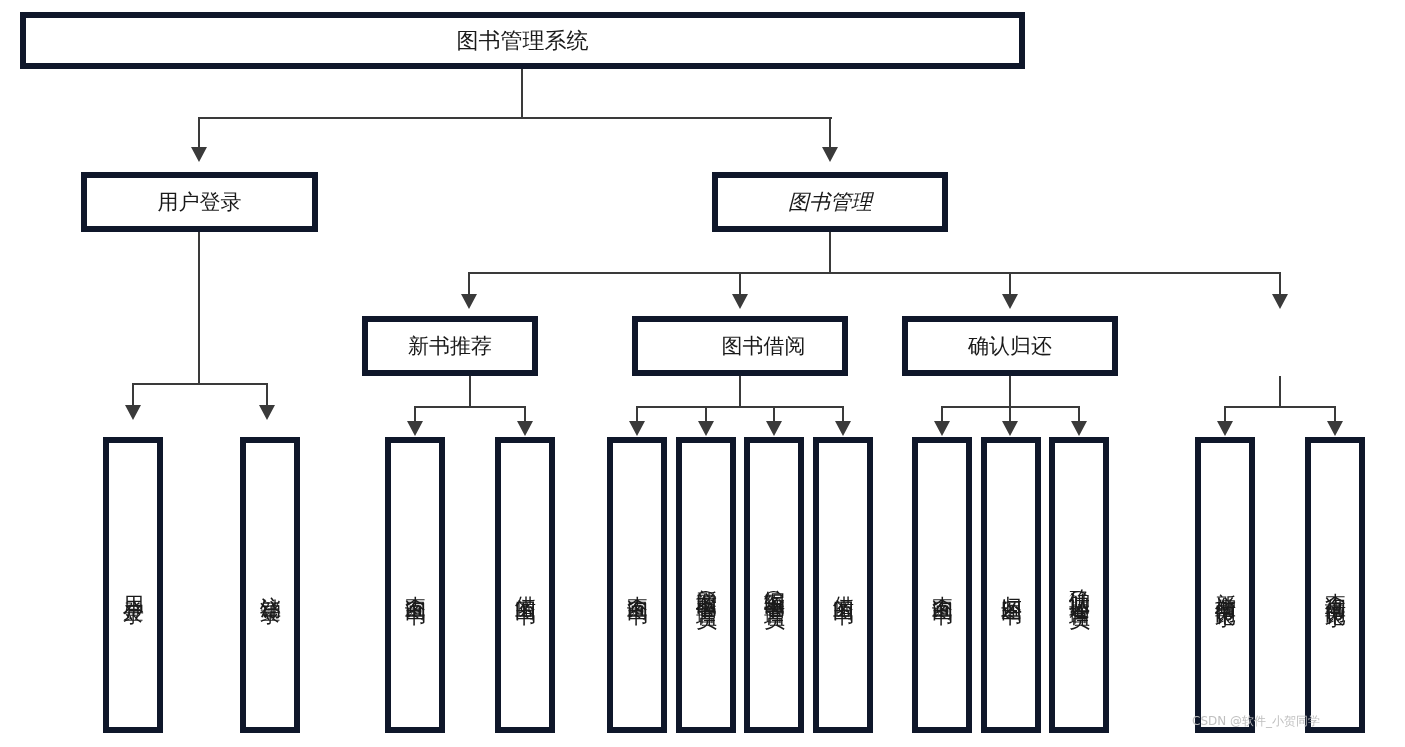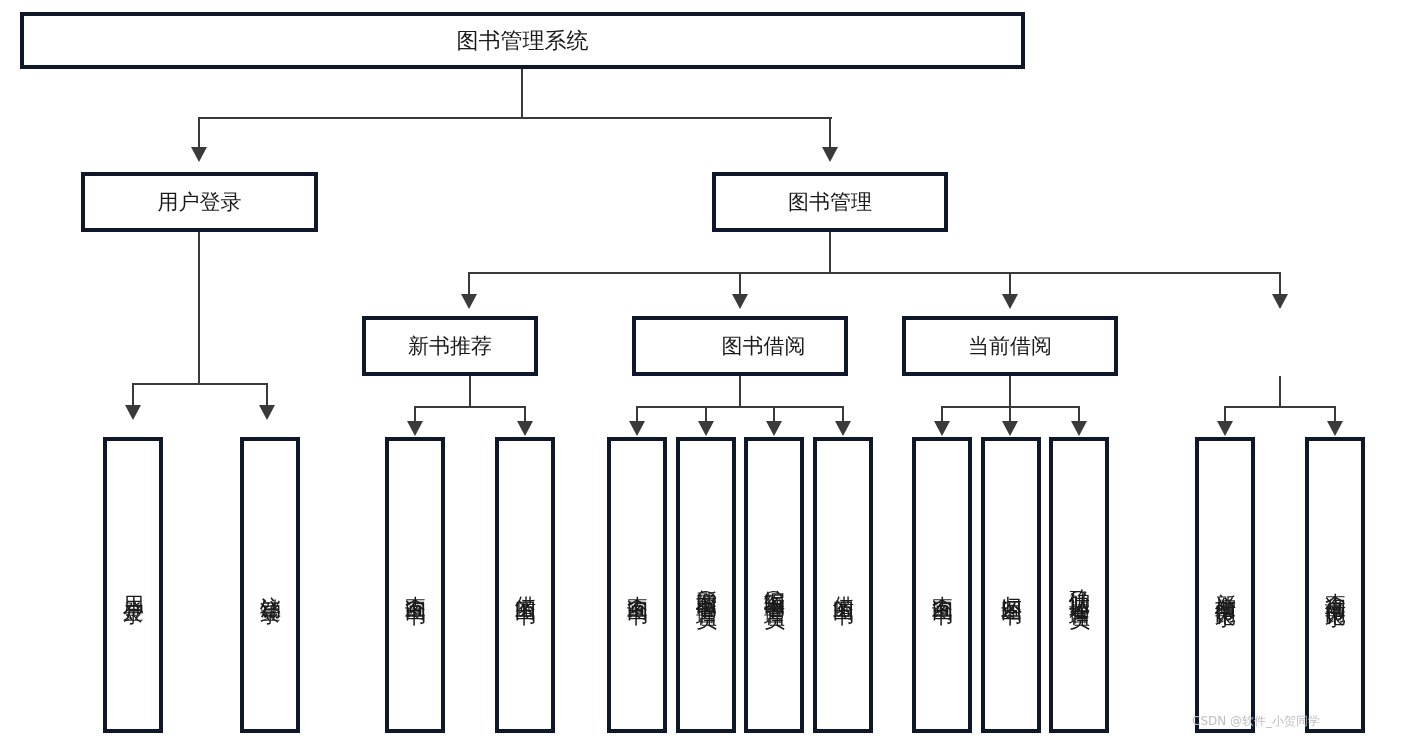--- a/index.html
+++ b/index.html
@@ -13,21 +13,21 @@
     width: 1405px;
     height: 747px;
     background: #ffffff;
     font-family: "DejaVu Sans", "Liberation Sans", sans-serif;
     overflow: hidden;
   }
   
   .node {
     position: absolute;
     box-sizing: border-box;
-    border: 4px solid #0f172a;
+    border: 6px solid #0f172a;
     background: #ffffff;
     color: #1a1a1a;
     display: flex;
     align-items: center;
     justify-content: center;
     text-align: center;
     line-height: 1.18;
   }
   .node.root {
     font-size: 22px;
@@ -91,21 +91,21 @@
 
   <div class="ln vln" style="left:198px; top:117px; height:30px;"></div>
   <div class="arrow" style="left:191px; top:147px;"></div>
   <div class="ln vln" style="left:829px; top:117px; height:30px;"></div>
   <div class="arrow" style="left:822px; top:147px;"></div>
 
   <div class="node lvl2" style="left:81px; top:172px; width:237px; height:60px;">
     <span>用户登录</span>
   </div>
 
-  <div class="node lvl2" style="left:712px; top:172px; width:236px; height:60px;">
+  <div class="node lvl2" style="left:712px; top:172px; width:236px; height:60px;font-style:italic;">
     <span>图书管理</span>
   </div>
 
   <div class="ln vln" style="left:198px; top:232px; height:152px;"></div>
   <div class="ln hln" style="left:132px; top:383px; width:135px;"></div>
   <div class="ln vln" style="left:132px; top:383px; height:22px;"></div>
   <div class="arrow" style="left:125px; top:405px;"></div>
   <div class="ln vln" style="left:266px; top:383px; height:22px;"></div>
   <div class="arrow" style="left:259px; top:405px;"></div>
 
@@ -124,21 +124,21 @@
   <div class="ln vln" style="left:1279px; top:272px; height:22px;"></div>
   <div class="arrow" style="left:1272px; top:294px;"></div>
 
   <div class="node lvl3" style="left:362px; top:316px; width:176px; height:60px;justify-content:center;">
     <span>新书推荐</span>
   </div>
   <div class="node lvl3" style="left:632px; top:316px; width:216px; height:60px;padding-left:47px;">
     <span>图书借阅</span>
   </div>
   <div class="node lvl3" style="left:902px; top:316px; width:216px; height:60px;">
-    <span>当前借阅</span>
+    <span>确认归还</span>
   </div>
 
   <div class="ln vln" style="left:469px; top:376px; height:31px;"></div>
   <div class="ln hln" style="left:414px; top:406px; width:111px;"></div>
   <div class="ln vln" style="left:414px; top:406px; height:16px;"></div>
   <div class="arrow" style="left:407px; top:421px;"></div>
   <div class="ln vln" style="left:524px; top:406px; height:16px;"></div>
   <div class="arrow" style="left:517px; top:421px;"></div>
 
   <div class="ln vln" style="left:739px; top:376px; height:31px;"></div>

